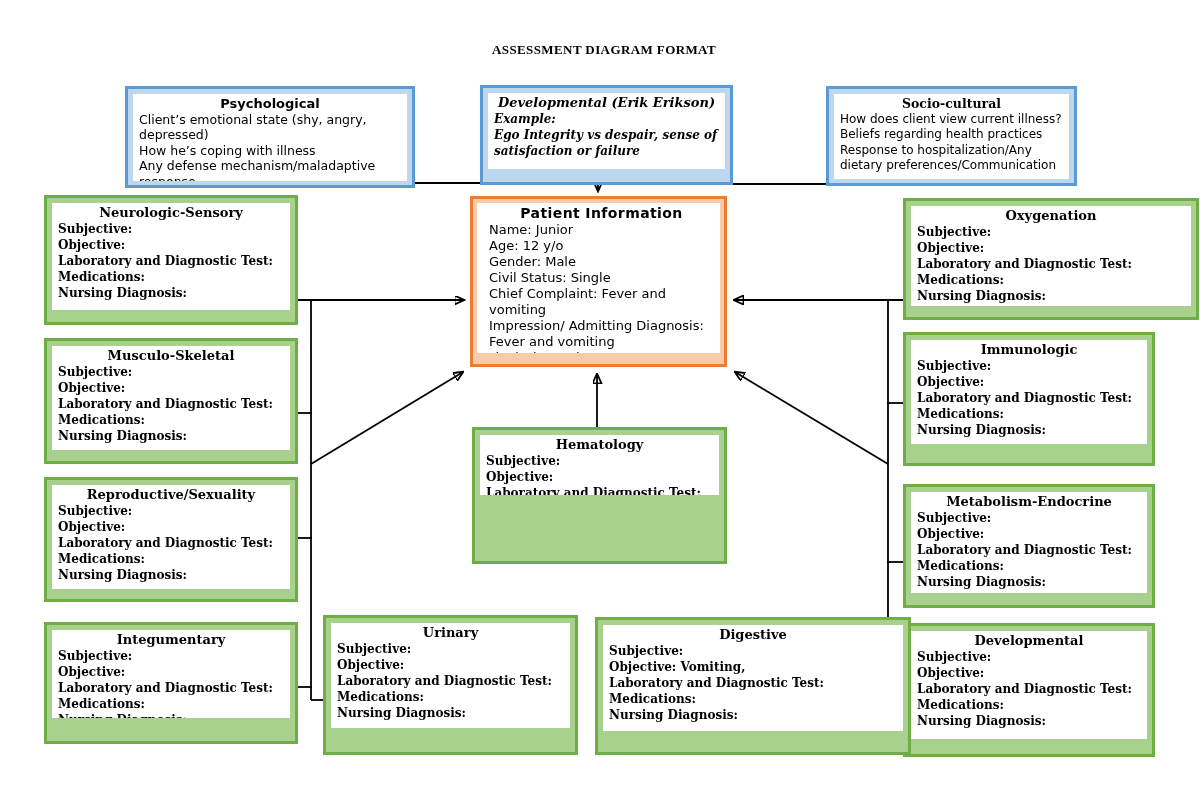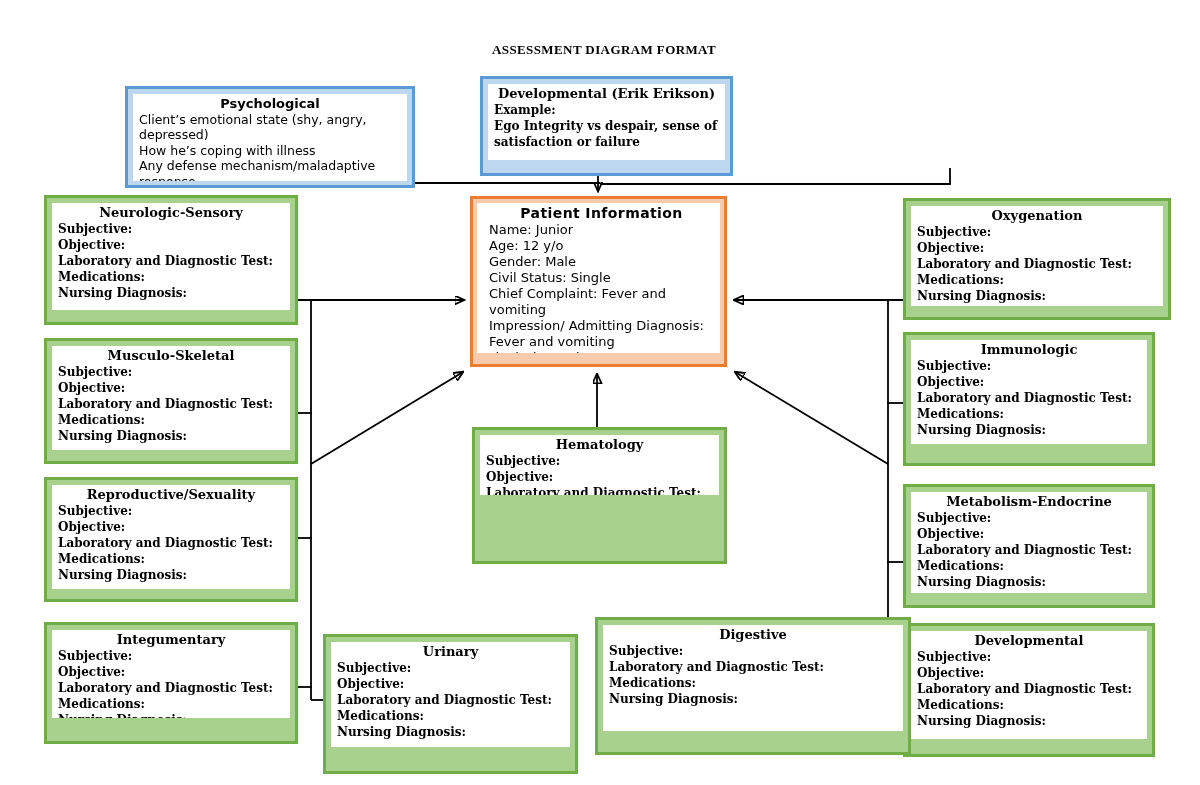--- a/index.html
+++ b/index.html
@@ -75,30 +75,40 @@
     <div class="inner sans-body" style="bottom:4px;">
       <div class="box-title">Psychological</div>
       <div>
           <div class="line">Client’s emotional state (shy, angry, depressed)</div>
           <div class="line">How he’s coping with illness</div>
           <div class="line">Any defense mechanism/maladaptive response</div>
         </div>
     </div>
   </div>
 
-  <div class="box blue" style="left:480px; top:58px; width:253px; height:100px;">
+  <div class="box blue" style="left:480px; top:67px; width:253px; height:100px;font-style:italic;">
     <div class="inner serif-body" style="bottom:13px;">
       <div class="box-title">Developmental (Erik Erikson)</div>
       <div>
           <div class="line">Example:</div>
           <div class="line">Ego Integrity vs despair, sense of satisfaction or failure</div>
         </div>
     </div>
   </div>
 
+  <div class="box blue" style="left:826px; top:68px; width:251px; height:100px;">
+    <div class="inner sans-body serif-title-only" style="bottom:4px;">
+      <div class="box-title">Socio-cultural</div>
+      <div class="socio-lines">
+          <div class="line">How does client view current illness?</div>
+          <div class="line">Beliefs regarding health practices</div>
+          <div class="line">Response to hospitalization/Any dietary preferences/Communication</div>
+        </div>
+    </div>
+  </div>
 
   <div class="box orange" style="left:470px; top:196px; width:257px; height:171px;">
     <div class="inner patient-body" style="bottom:11px;padding-left:12px;">
       <div class="box-title">Patient Information</div>
       <div>
           <div class="line">Name: Junior</div>
           <div class="line">Age: 12 y/o</div>
           <div class="line">Gender: Male</div>
           <div class="line">Civil Status: Single</div>
           <div class="line">Chief Complaint: Fever and vomiting</div>
@@ -153,21 +163,21 @@
       <div>
           <div class="line">Subjective:</div>
           <div class="line">Objective:</div>
           <div class="line">Laboratory and Diagnostic Test:</div>
           <div class="line">Medications:</div>
           <div class="line">Nursing Diagnosis:</div>
         </div>
     </div>
   </div>
 
-  <div class="box green" style="left:903px; top:198px; width:268px; height:122px;">
+  <div class="box green" style="left:903px; top:198px; width:296px; height:122px;">
     <div class="inner serif-body" style="bottom:11px;">
       <div class="box-title">Oxygenation</div>
       <div>
           <div class="line">Subjective:</div>
           <div class="line">Objective:</div>
           <div class="line">Laboratory and Diagnostic Test:</div>
           <div class="line">Medications:</div>
           <div class="line">Nursing Diagnosis:</div>
         </div>
     </div>
@@ -218,38 +228,39 @@
       <div>
           <div class="line">Subjective:</div>
           <div class="line">Objective:</div>
           <div class="line">Laboratory and Diagnostic Test:</div>
           <div class="line">Medications:</div>
           <div class="line">Nursing Diagnosis:</div>
         </div>
     </div>
   </div>
 
-  <div class="box green" style="left:323px; top:634px; width:255px; height:140px;">
+  <div class="box green" style="left:323px; top:615px; width:255px; height:140px;">
     <div class="inner serif-body" style="bottom:24px;">
       <div class="box-title">Urinary</div>
       <div>
           <div class="line">Subjective:</div>
           <div class="line">Objective:</div>
           <div class="line">Laboratory and Diagnostic Test:</div>
           <div class="line">Medications:</div>
           <div class="line">Nursing Diagnosis:</div>
         </div>
     </div>
   </div>
 
   <div class="box green" style="left:595px; top:617px; width:316px; height:138px;">
     <div class="inner serif-body" style="bottom:21px;">
       <div class="box-title">Digestive</div>
       <div>
           <div class="line">Subjective:</div>
+          <div class="line">Objective: Vomiting,</div>
           <div class="line">Laboratory and Diagnostic Test:</div>
           <div class="line">Medications:</div>
           <div class="line">Nursing Diagnosis:</div>
         </div>
     </div>
   </div>
 
 </div>
 
 </body></html>

